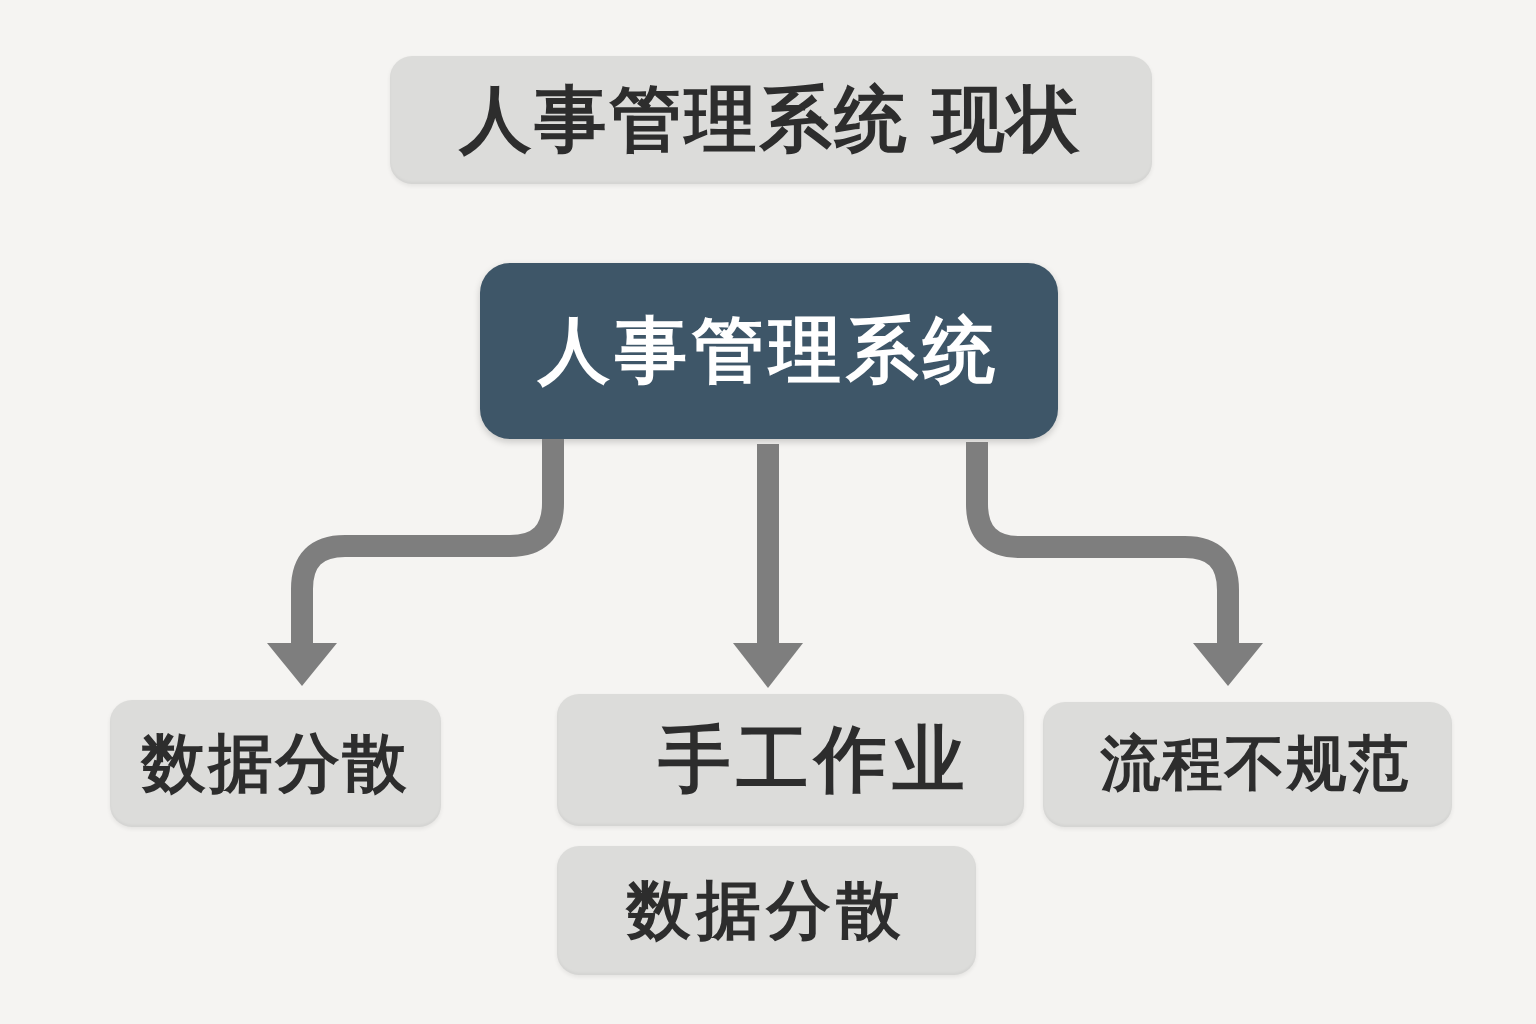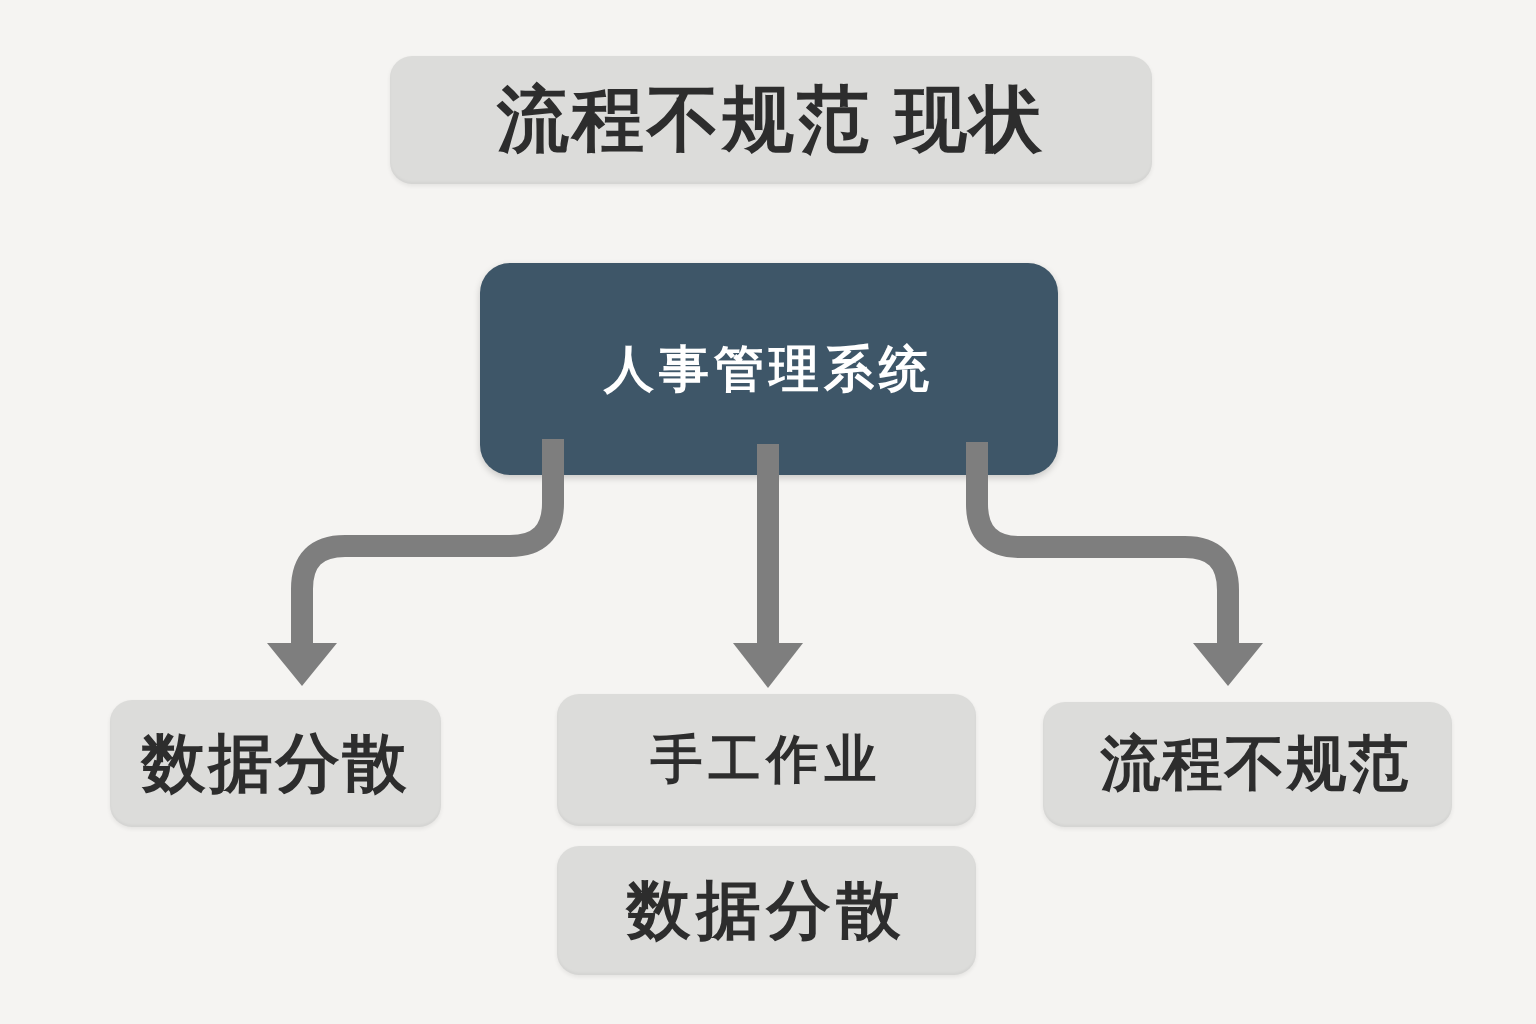--- a/index.html
+++ b/index.html
@@ -26,23 +26,23 @@
     border-radius: 22px;
     box-shadow: 0 2px 4px rgba(0,0,0,0.07), inset 0 -2px 3px rgba(0,0,0,0.04);
   }
   .node--dark {
     background: var(--root_fill, #3e5668);
     color: var(--root_text, #ffffff);
     border-radius: 30px;
     box-shadow: 0 3px 7px rgba(0,0,0,0.18);
   }
   #title-box  { left: 390px;  top: 56px;  width: 762px; height: 128px; font-size: 72px; letter-spacing: 3px; }
-  #root-box   { left: 480px;  top: 263px; width: 578px; height: 212px; font-size: 50px; letter-spacing: 5px; }
+  #root-box   { left: 480px;  top: 263px; width: 578px; height: 176px; font-size: 72px; letter-spacing: 5px; }
   #leaf-left  { left: 110px;  top: 700px; width: 331px; height: 127px; font-size: 64px; letter-spacing: 3px; }
-  #leaf-mid   { left: 557px;  top: 694px; width: 419px; height: 132px; font-size: 52px; letter-spacing: 6px; }
+  #leaf-mid   { left: 557px;  top: 694px; width: 419px; height: 132px; font-size: 72px; letter-spacing: 6px; padding-left: 48px; }
   #leaf-right { left: 1043px; top: 702px; width: 393px; height: 125px; font-size: 60px; letter-spacing: 2px; padding-left: 16px; }
   #leaf-stat  { left: 557px;  top: 846px; width: 419px; height: 129px; font-size: 64px; letter-spacing: 6px; }
   .arrow-layer {
     position: absolute;
     left: 0; top: 0;
     width: 1536px; height: 1024px;
     pointer-events: none;
   }
   .arrow-shaft {
     fill: none;
@@ -51,21 +51,21 @@
     stroke-linejoin: round;
   }
   .arrow-head { fill: var(--arrow, #7e7e7e); }
 </style>
 </head>
 <body>
 
 <div class="canvas">
 
   <div class="node node--light" id="title-box">
-    <span>流程不规范 现状</span>
+    <span>人事管理系统 现状</span>
   </div>
 
   <div class="node node--dark" id="root-box">
     <span>人事管理系统</span>
   </div>
 
   <svg class="arrow-layer" viewBox="0 0 1536 1024">
     <g>
       <path class="arrow-shaft" d="M 553 439 L 553 503 Q 553 546 510 546 L 345 546 Q 302 546 302 589 L 302 645"></path>
       <path class="arrow-head" d="M 267 643 L 337 643 L 302 686 Z"></path>

